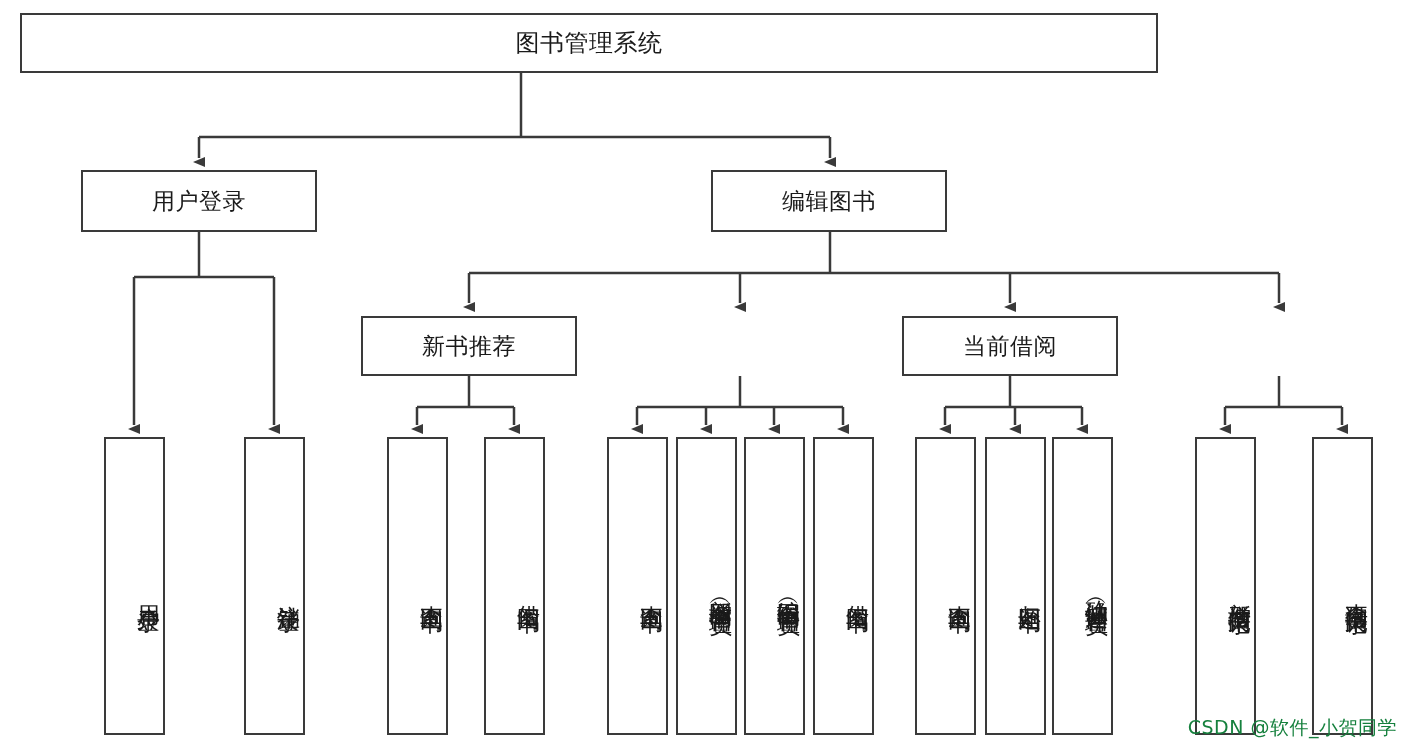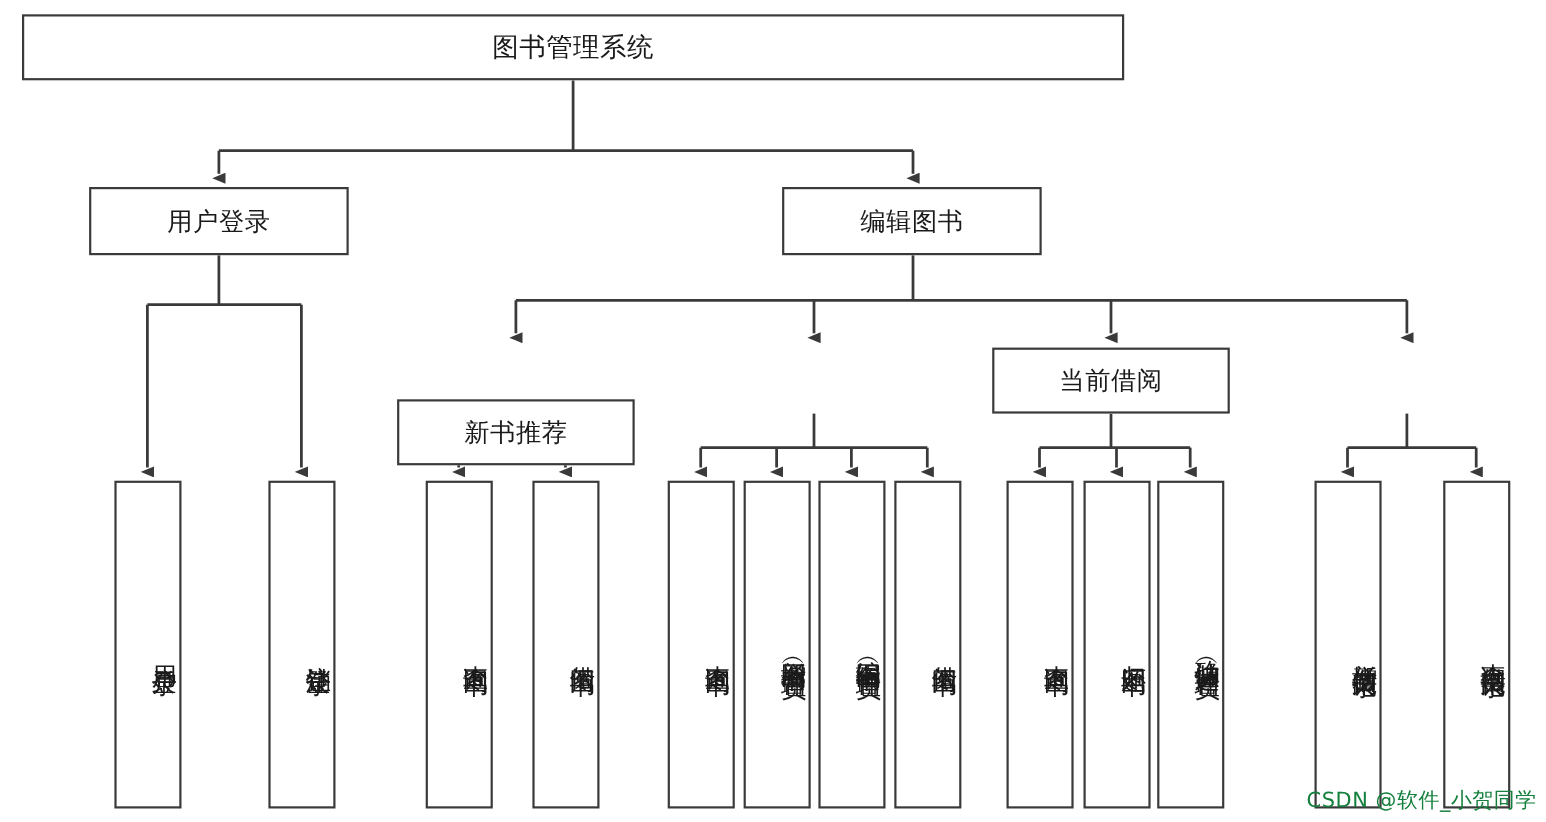--- a/index.html
+++ b/index.html
@@ -118,33 +118,33 @@
       <path d="M1015,407 L1015,425" marker-end="url(#arrow)"></path>
       <path d="M1082,407 L1082,425" marker-end="url(#arrow)"></path>
 
       <path d="M1279,376 L1279,407"></path>
       <path d="M1225,407 L1342,407"></path>
       <path d="M1225,407 L1225,425" marker-end="url(#arrow)"></path>
       <path d="M1342,407 L1342,425" marker-end="url(#arrow)"></path>
     </g>
   </svg>
 
-  <div class="node horiz title" style="left:20px; top:13px; width:1002px; height:60px;">
+  <div class="node horiz title" style="left:20px; top:13px; width:1138px; height:60px;">
     <span>图书管理系统</span>
   </div>
 
   <div class="node horiz" style="left:81px; top:170px; width:236px; height:62px;">
     <span>用户登录</span>
   </div>
 
   <div class="node horiz" style="left:711px; top:170px; width:236px; height:62px;">
     <span>编辑图书</span>
   </div>
 
-  <div class="node horiz" style="left:361px; top:316px; width:216px; height:60px;margin-top:47px;">
+  <div class="node horiz" style="left:361px; top:316px; width:216px; height:60px;">
     <span>新书推荐</span>
   </div>
 
 
   <div class="node horiz" style="left:902px; top:316px; width:216px; height:60px;">
     <span>当前借阅</span>
   </div>
 
 
   <div class="node vert" style="left:104px; top:437px; width:61px; height:298px;">

